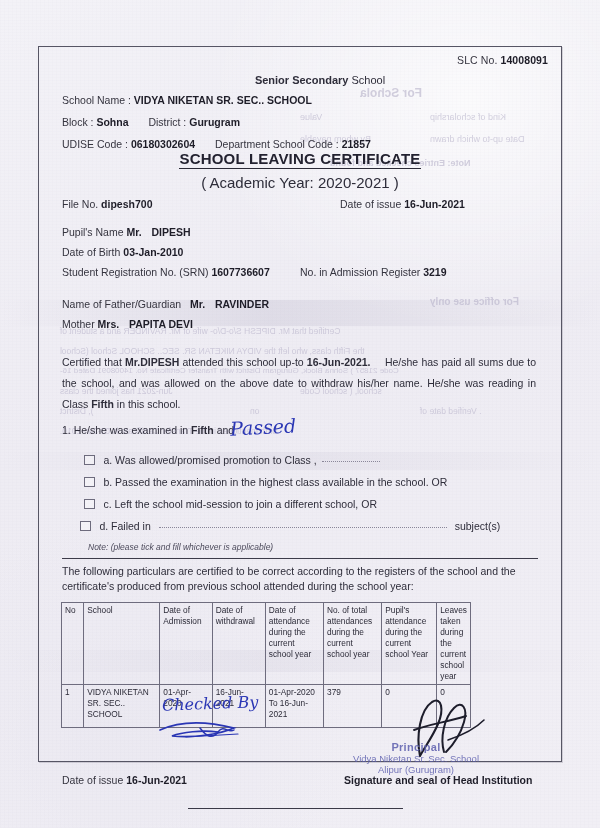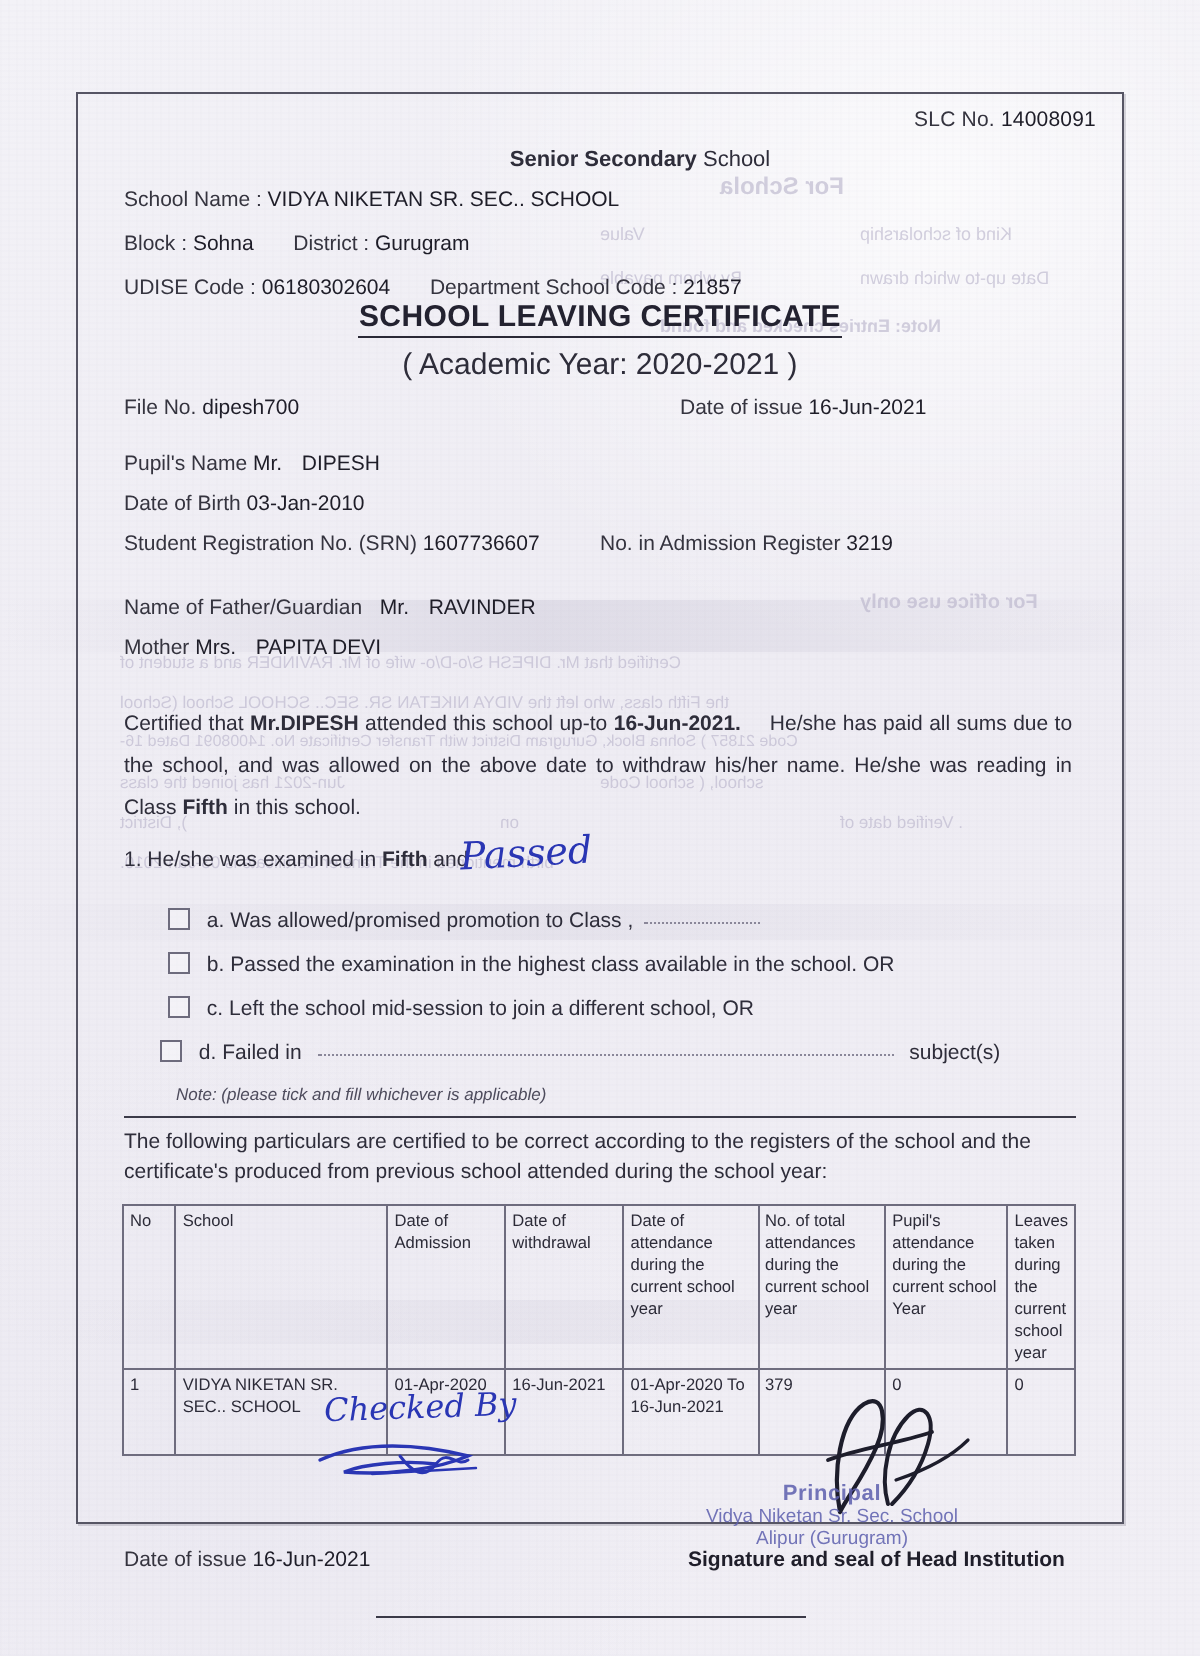--- a/index.html
+++ b/index.html
@@ -68,21 +68,21 @@
   #content {
     position: absolute;
     left: 38px;
     top: 46px;
     width: 524px;
     height: 716px;
     color: #2e2d3a;
     font-size: 10.5px;
   }
   .lbl { color: #35343f; }
-  .val { font-weight: normal; color: #1e1d28; }
+  .val { font-weight: bold; color: #1e1d28; }
 
   .slc {
     position: absolute;
     right: 14px;
     top: 8px;
     font-size: 10.5px;
     letter-spacing: .1px;
   }
   .sss {
     position: absolute;
@@ -180,21 +180,21 @@
     border: none;
     border-top: 1.4px solid #3c3b49;
     margin: 0;
   }
 
   
   table.particulars {
     position: absolute;
     left: 23px;
     top: 496px;
-    width: 477px;
+    width: 410px;
     border-collapse: collapse;
     font-size: 8.3px;
     color: #2c2b38;
   }
   table.particulars th,
   table.particulars td {
     border: 1px solid #6e6c7e;
     padding: 2px 3px;
     vertical-align: top;
     text-align: left;

